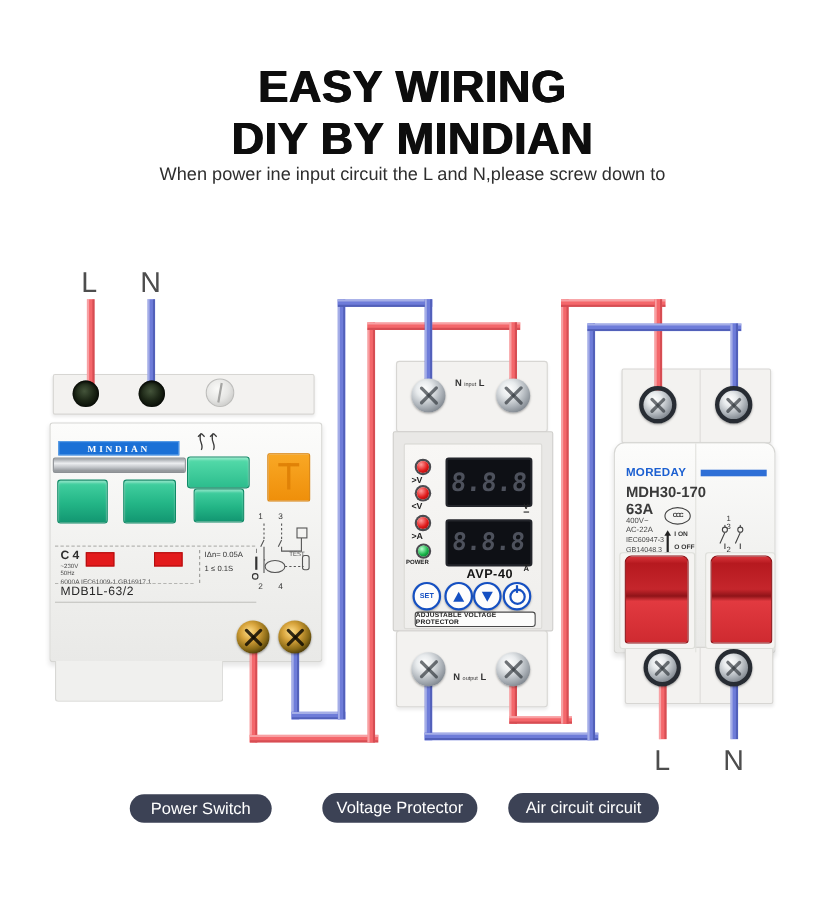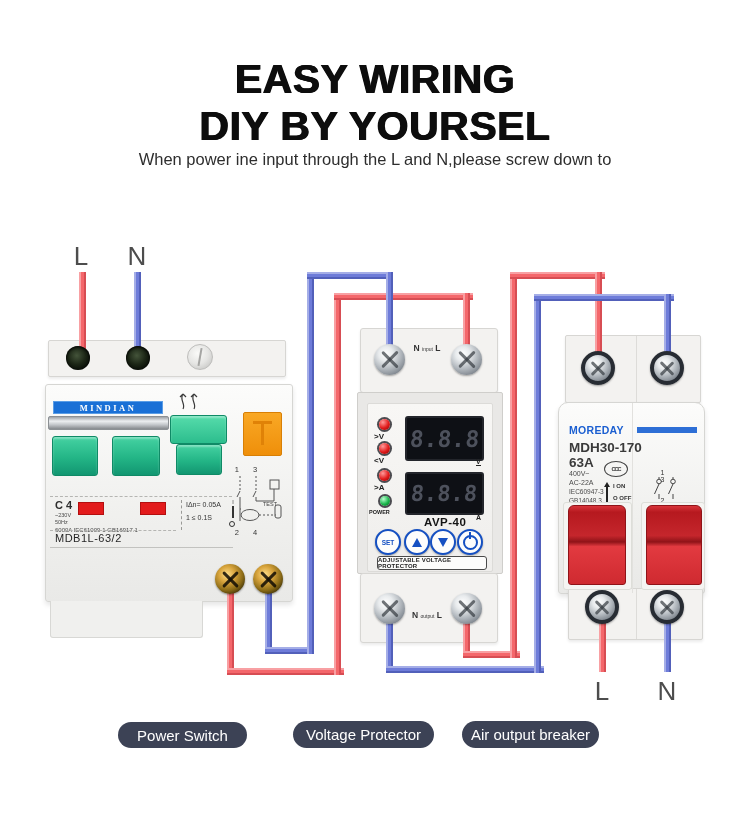--- a/index.html
+++ b/index.html
@@ -69,22 +69,22 @@
   .smalltxt{color:#4a4a4a;}
   .ln{font-size:26px;color:#4d4d4d;width:30px;text-align:center;}
   svg{display:block;}
 </style>
 </head>
 <body>
 
 <div id="canvas">
 
   <div class="a title" style="top:56px;">EASY WIRING</div>
-  <div class="a title" style="top:103px;">DIY BY YOURSEL</div>
-  <div class="a sub" style="top:150px;">When power ine input through the L and N,please screw down to</div>
+  <div class="a title" style="top:103px;">DIY BY MINDIAN</div>
+  <div class="a sub" style="top:150px;">When power ine input circuit the L and N,please screw down to</div>
 
   <div class="a ln" style="left:66px;top:241px;">L</div>
   <div class="a ln" style="left:122px;top:241px;">N</div>
 
   <div class="a" style="inset:0;">
     <div class="a blk" style="left:48px;top:340px;width:238px;height:37px;border-radius:2px;"></div>
     <div class="a body" style="left:45px;top:384px;width:248px;height:218px;"></div>
     <div class="a" style="left:50px;top:601px;width:153px;height:37px;background:#f0f0ee;border:1px solid #d8d8d5;border-top:none;border-radius:0 0 3px 3px;"></div>
 
     <div class="a" style="left:53px;top:401px;width:110px;height:13px;background:#1a70d6;border:1px solid #5a9de6;display:flex;align-items:center;justify-content:center;z-index:2;">
@@ -285,15 +285,15 @@
   <div class="a screw silver ring" style="left:581px;top:351px;width:34px;height:34px;"></div>
   <div class="a screw silver ring" style="left:650px;top:351px;width:34px;height:34px;"></div>
   <div class="a screw silver ring" style="left:585px;top:590px;width:34px;height:34px;"></div>
   <div class="a screw silver ring" style="left:650px;top:590px;width:34px;height:34px;"></div>
 
   <div class="a ln" style="left:587px;top:676px;">L</div>
   <div class="a ln" style="left:652px;top:676px;">N</div>
 
   <div class="a pill" style="left:118px;top:722px;width:129px;height:26px;">Power Switch</div>
   <div class="a pill" style="left:293px;top:721px;width:141px;height:27px;">Voltage Protector</div>
-  <div class="a pill" style="left:462px;top:721px;width:137px;height:27px;">Air output breaker</div>
+  <div class="a pill" style="left:462px;top:721px;width:137px;height:27px;">Air circuit circuit</div>
 
 </div>
 
 </body></html>

